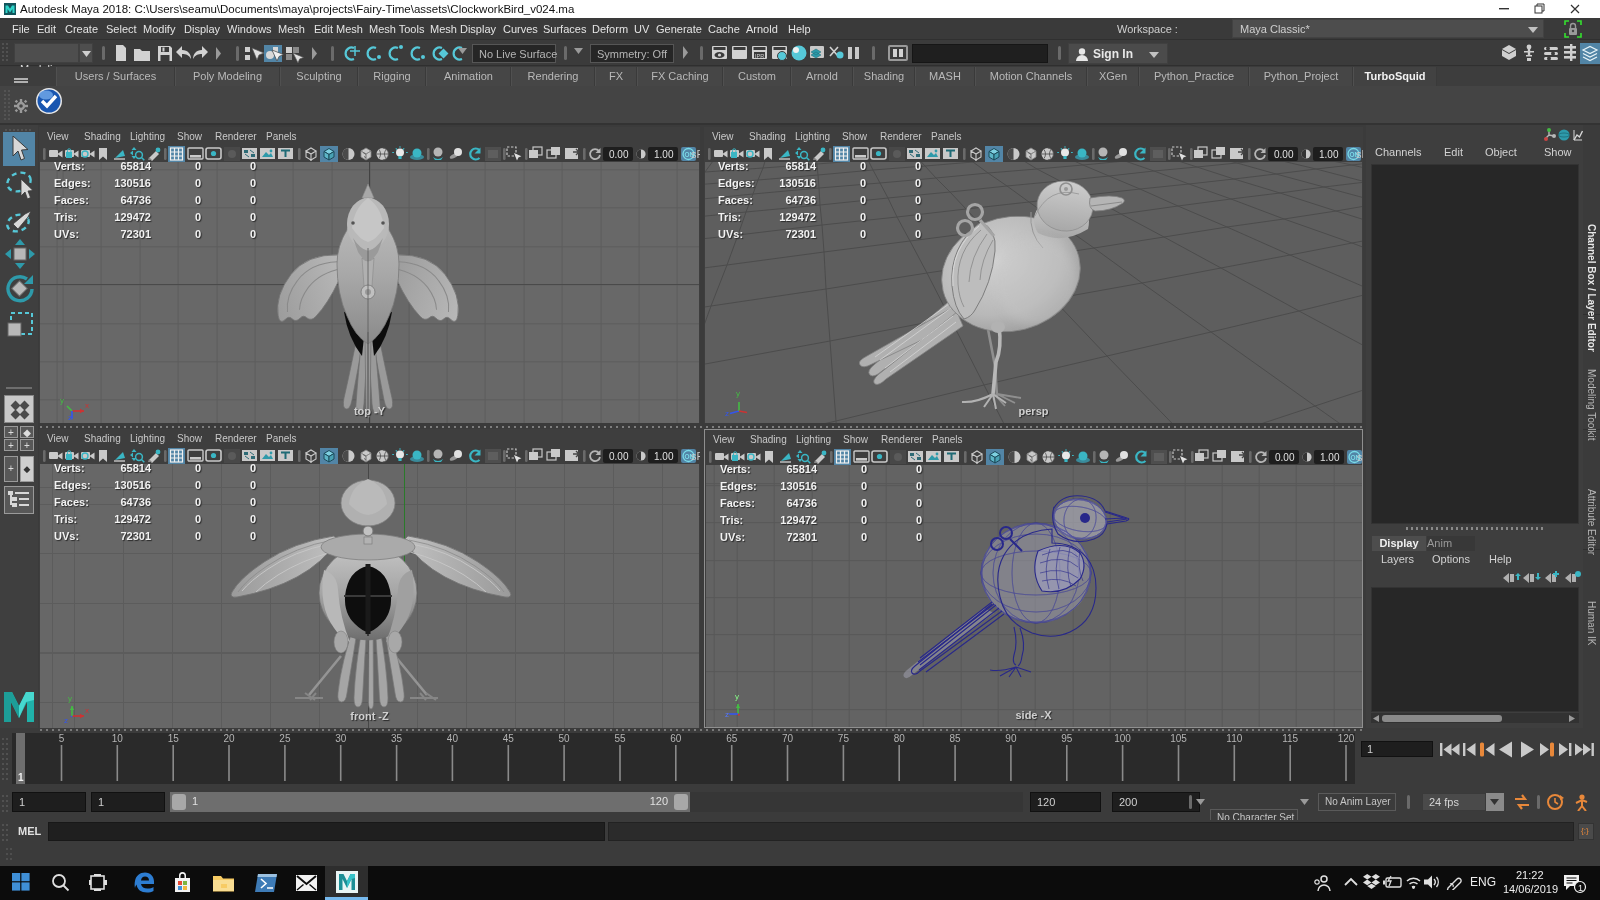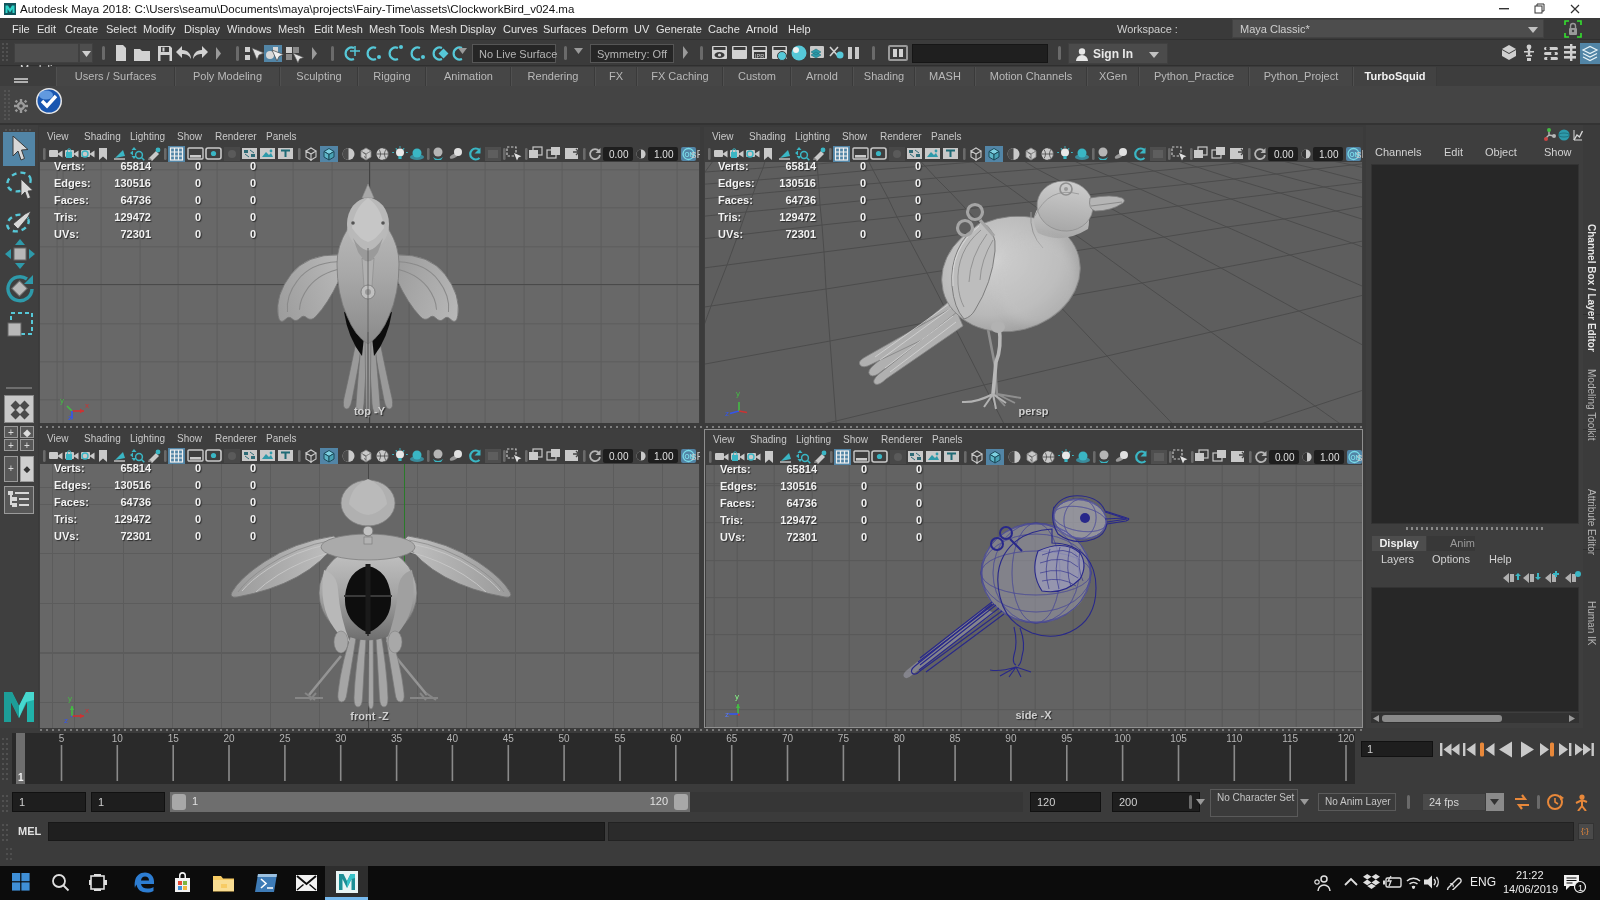--- a/index.html
+++ b/index.html
@@ -1121,21 +1121,21 @@
   <div class="abs" style="left:6px;top:21px;width:211px;height:15px;font-size:11px;color:#d2d2d2">
     <span style="position:absolute;left:3px">Channels</span>
     <span style="position:absolute;left:72px">Edit</span>
     <span style="position:absolute;left:113px">Object</span>
     <span style="position:absolute;left:172px">Show</span>
   </div>
   <div class="abs" style="left:5px;top:39px;width:208px;height:360px;background:#272727;border:1px solid #333"></div>
   <div class="abs" style="left:40px;top:402px;width:140px;height:3px;background:repeating-linear-gradient(90deg,#8a8a8a 0 2px,transparent 2px 5px)"></div>
 
   <div class="abs" style="left:6px;top:411px;width:54px;height:15px;background:#4d4d4d;color:#f0f0f0;font-weight:bold;font-size:11px;text-align:center;line-height:15px">Display</div>
-  <div class="abs" style="left:61px;top:411px;width:48px;height:15px;background:#383838;color:#9a9a9a;font-size:11px;text-align:right;line-height:15px">Anim</div>
+  <div class="abs" style="left:61px;top:411px;width:48px;height:15px;background:#383838;color:#9a9a9a;font-size:11px;text-align:left;line-height:15px">Anim</div>
   <div class="abs" style="left:6px;top:428px;width:211px;height:14px;font-size:11px;color:#d2d2d2">
     <span style="position:absolute;left:9px">Layers</span>
     <span style="position:absolute;left:60px">Options</span>
     <span style="position:absolute;left:117px">Help</span>
   </div>
   <svg class="abs" style="left:136px;top:445px" width="80" height="14">
     <g fill="#b0b0b0">
       <path d="M1 8 l6 -5 v10 z M8 4 h4 v8 h-4 z"></path>
       <path d="M21 8 l6 -5 v10 z M28 4 h4 v8 h-4 z"></path>
       <path d="M43 8 l6 -5 v10 z M50 4 h4 v8 h-4 z"></path>
@@ -1305,21 +1305,21 @@
   <div class="dfield" style="left:1030px;top:3px;width:71px;height:20px">
         <span style="position:absolute;left:6px;top:3px">120</span>
       </div>
   <div class="dfield" style="left:1112px;top:3px;width:88px;height:20px">
         <span style="position:absolute;left:6px;top:3px">200</span>
       </div>
   <div class="knob" style="left:1189px;top:6px"></div>
   <svg class="abs" style="left:1196px;top:10px" width="11" height="7">
         <path d="M0 0 L9 0 L4.5 6 Z" fill="#9a9a9a"></path>
       </svg>
-  <div class="abs" style="left:1210px;top:0;width:88px;height:28px;border:1px solid #5a5a5a">
+  <div class="abs" style="left:1210px;top:20px;width:88px;height:18px;border:1px solid #5a5a5a">
     <span style="position:absolute;left:6px;top:2px;font-size:10px;color:#c5c5c5">No Character Set</span>
   </div>
   <svg class="abs" style="left:1300px;top:10px" width="11" height="7">
         <path d="M0 0 L9 0 L4.5 6 Z" fill="#9a9a9a"></path>
       </svg>
   <div class="abs" style="left:1318px;top:4px;width:78px;height:18px;border:1px solid #5a5a5a">
     <span style="position:absolute;left:6px;top:2px;font-size:10px;color:#c5c5c5">No Anim Layer</span>
   </div>
   <div class="knob" style="left:1407px;top:6px"></div>
   <div class="abs" style="left:1422px;top:4px;width:64px;height:18px;background:#4a4a4a;border:1px solid #3a3a3a">

